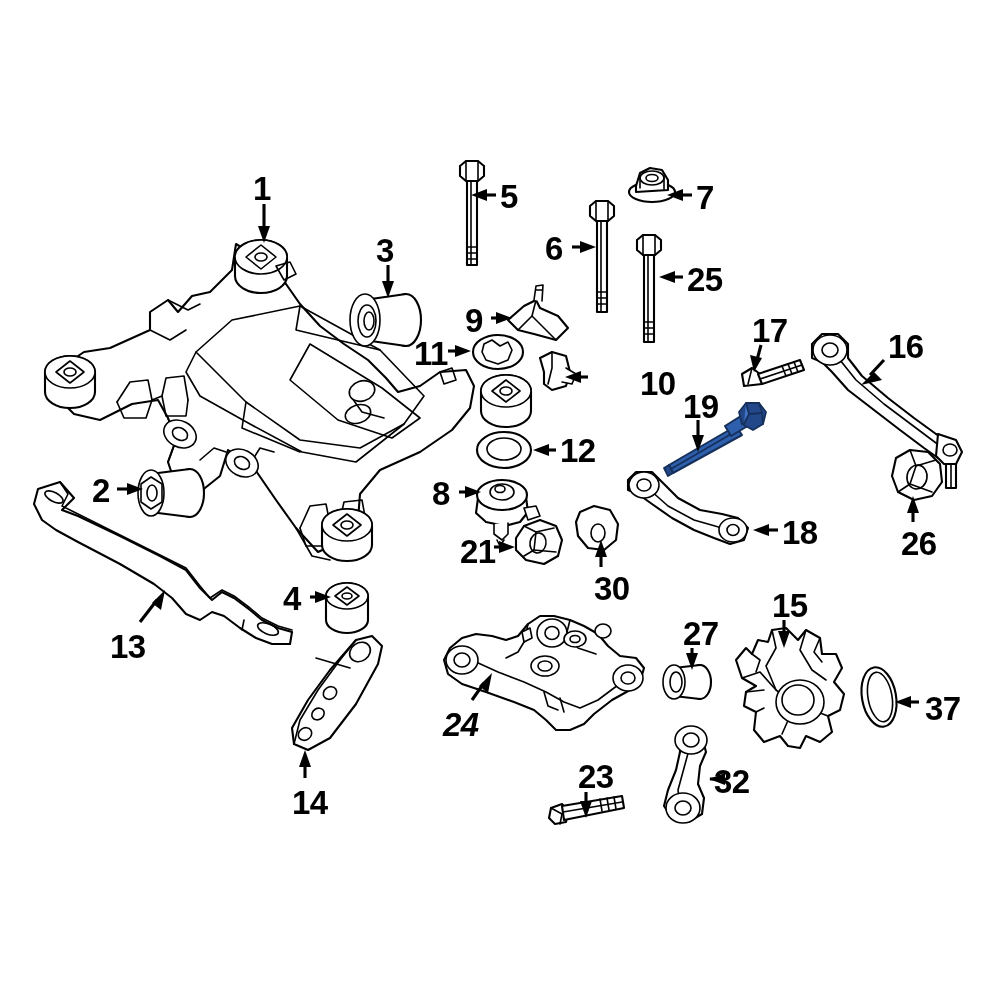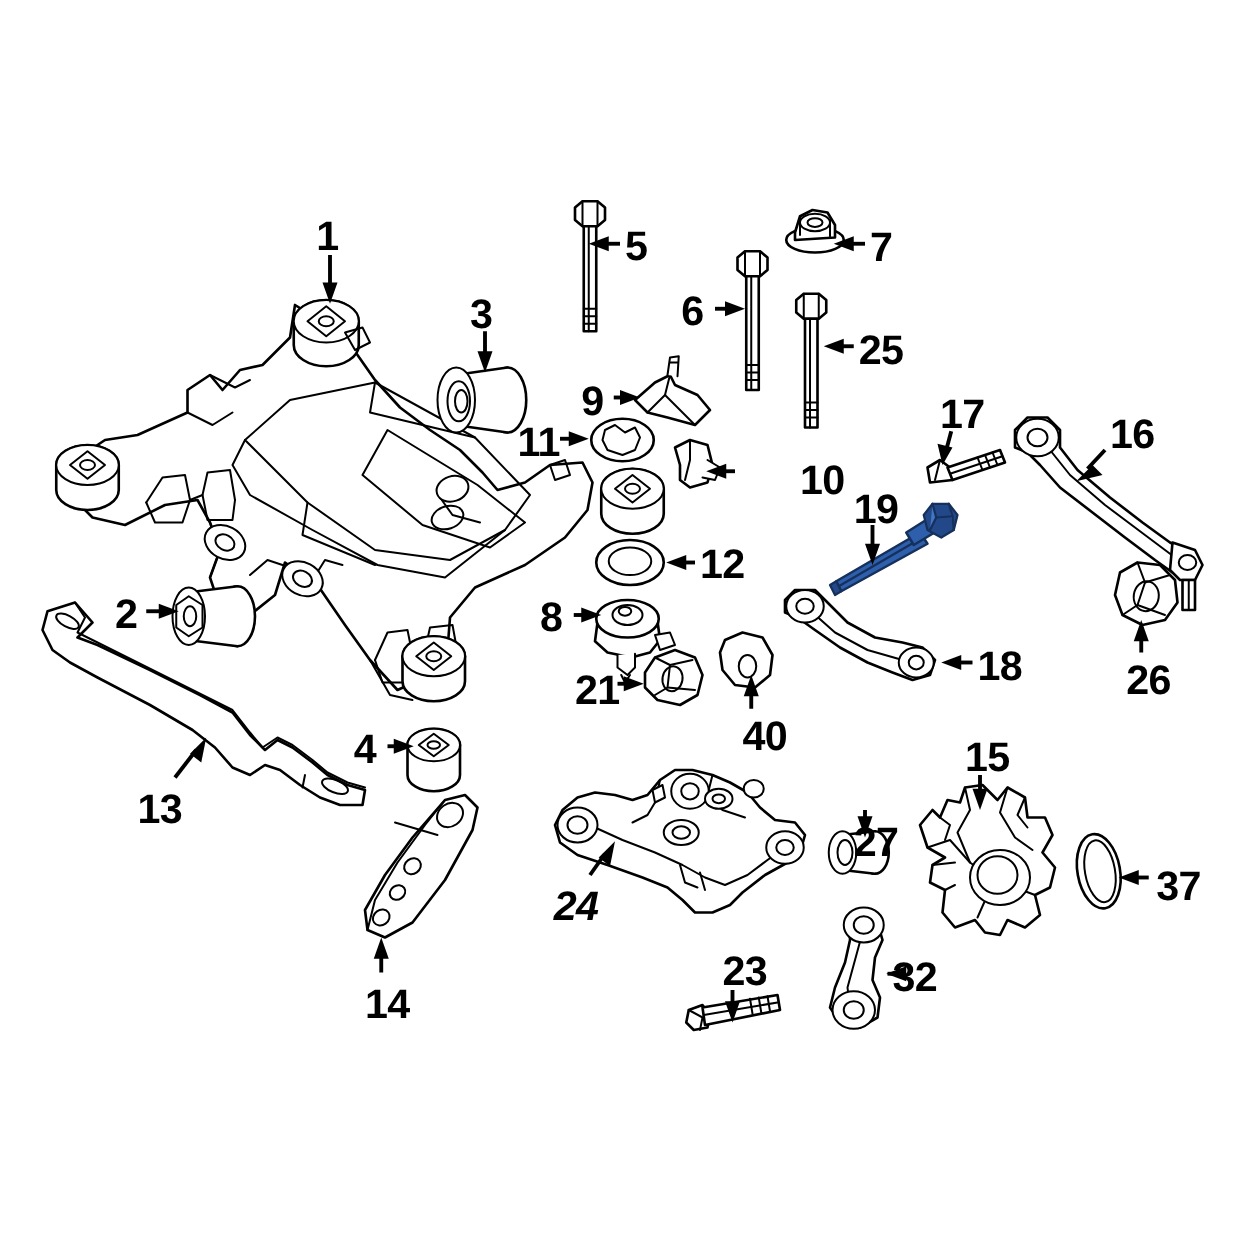--- a/index.html
+++ b/index.html
@@ -507,23 +507,23 @@
   <div class="callout-num" style="left:592px; top:367px;margin-left:48px;">10</div>
   <div class="callout-num" style="left:414px; top:337px;">11</div>
   <div class="callout-num" style="left:560px; top:434px;">12</div>
   <div class="callout-num" style="left:110px; top:630px;">13</div>
   <div class="callout-num" style="left:292px; top:786px;">14</div>
   <div class="callout-num" style="left:772px; top:589px;">15</div>
   <div class="callout-num" style="left:888px; top:330px;">16</div>
   <div class="callout-num" style="left:752px; top:314px;">17</div>
   <div class="callout-num" style="left:782px; top:516px;">18</div>
   <div class="callout-num" style="left:683px; top:390px;">19</div>
-  <div class="callout-num" style="left:594px; top:572px;">40</div>
+  <div class="callout-num" style="left:594px; top:572px;">30</div>
   <div class="callout-num" style="left:460px; top:535px;">21</div>
   <div class="callout-num" style="left:714px; top:765px;">32</div>
   <div class="callout-num" style="left:559px; top:760px;margin-left:19px;">23</div>
   <div class="callout-num" style="left:443px; top:708px;font-style:italic;">24</div>
   <div class="callout-num" style="left:687px; top:263px;">25</div>
   <div class="callout-num" style="left:901px; top:527px;">26</div>
-  <div class="callout-num" style="left:683px; top:617px;margin-top:40px;">27</div>
+  <div class="callout-num" style="left:683px; top:617px;">27</div>
   <div class="callout-num" style="left:925px; top:692px;">37</div>
 
 </div>
 
 </body></html>

